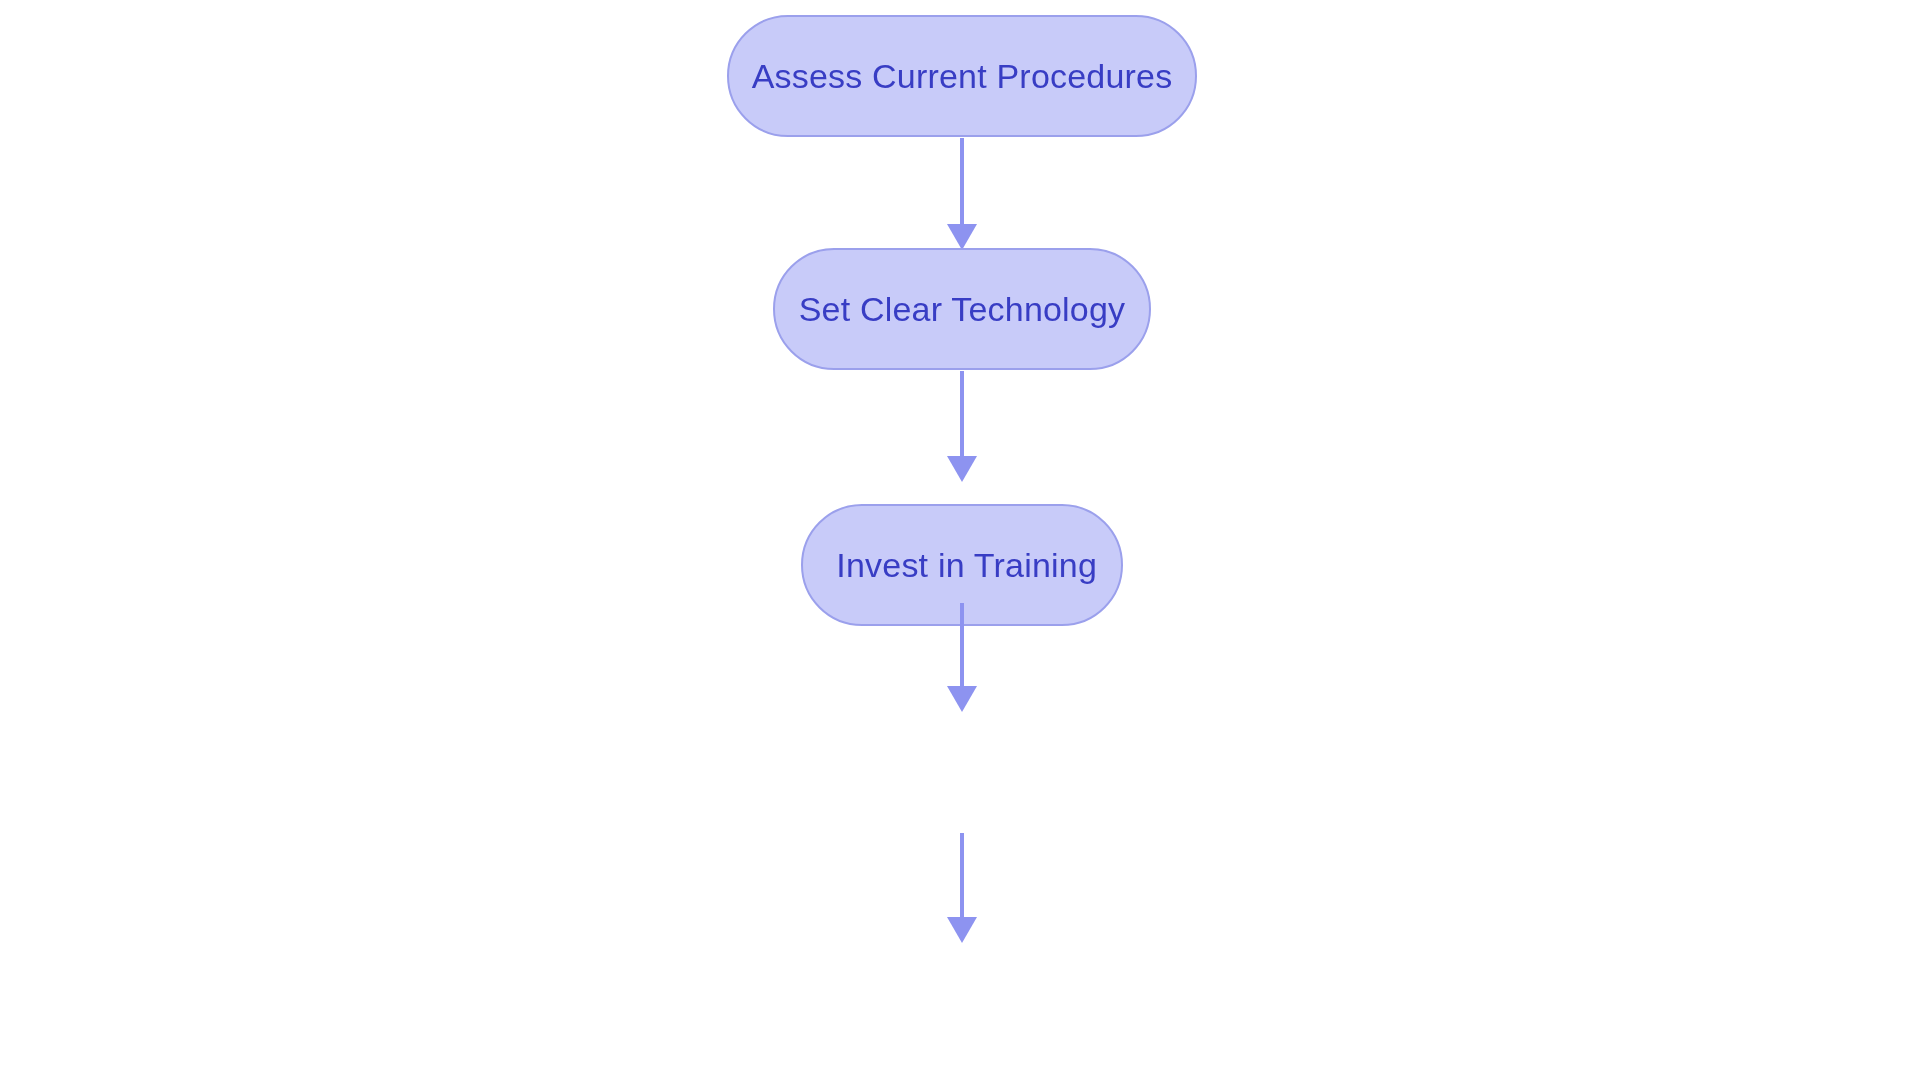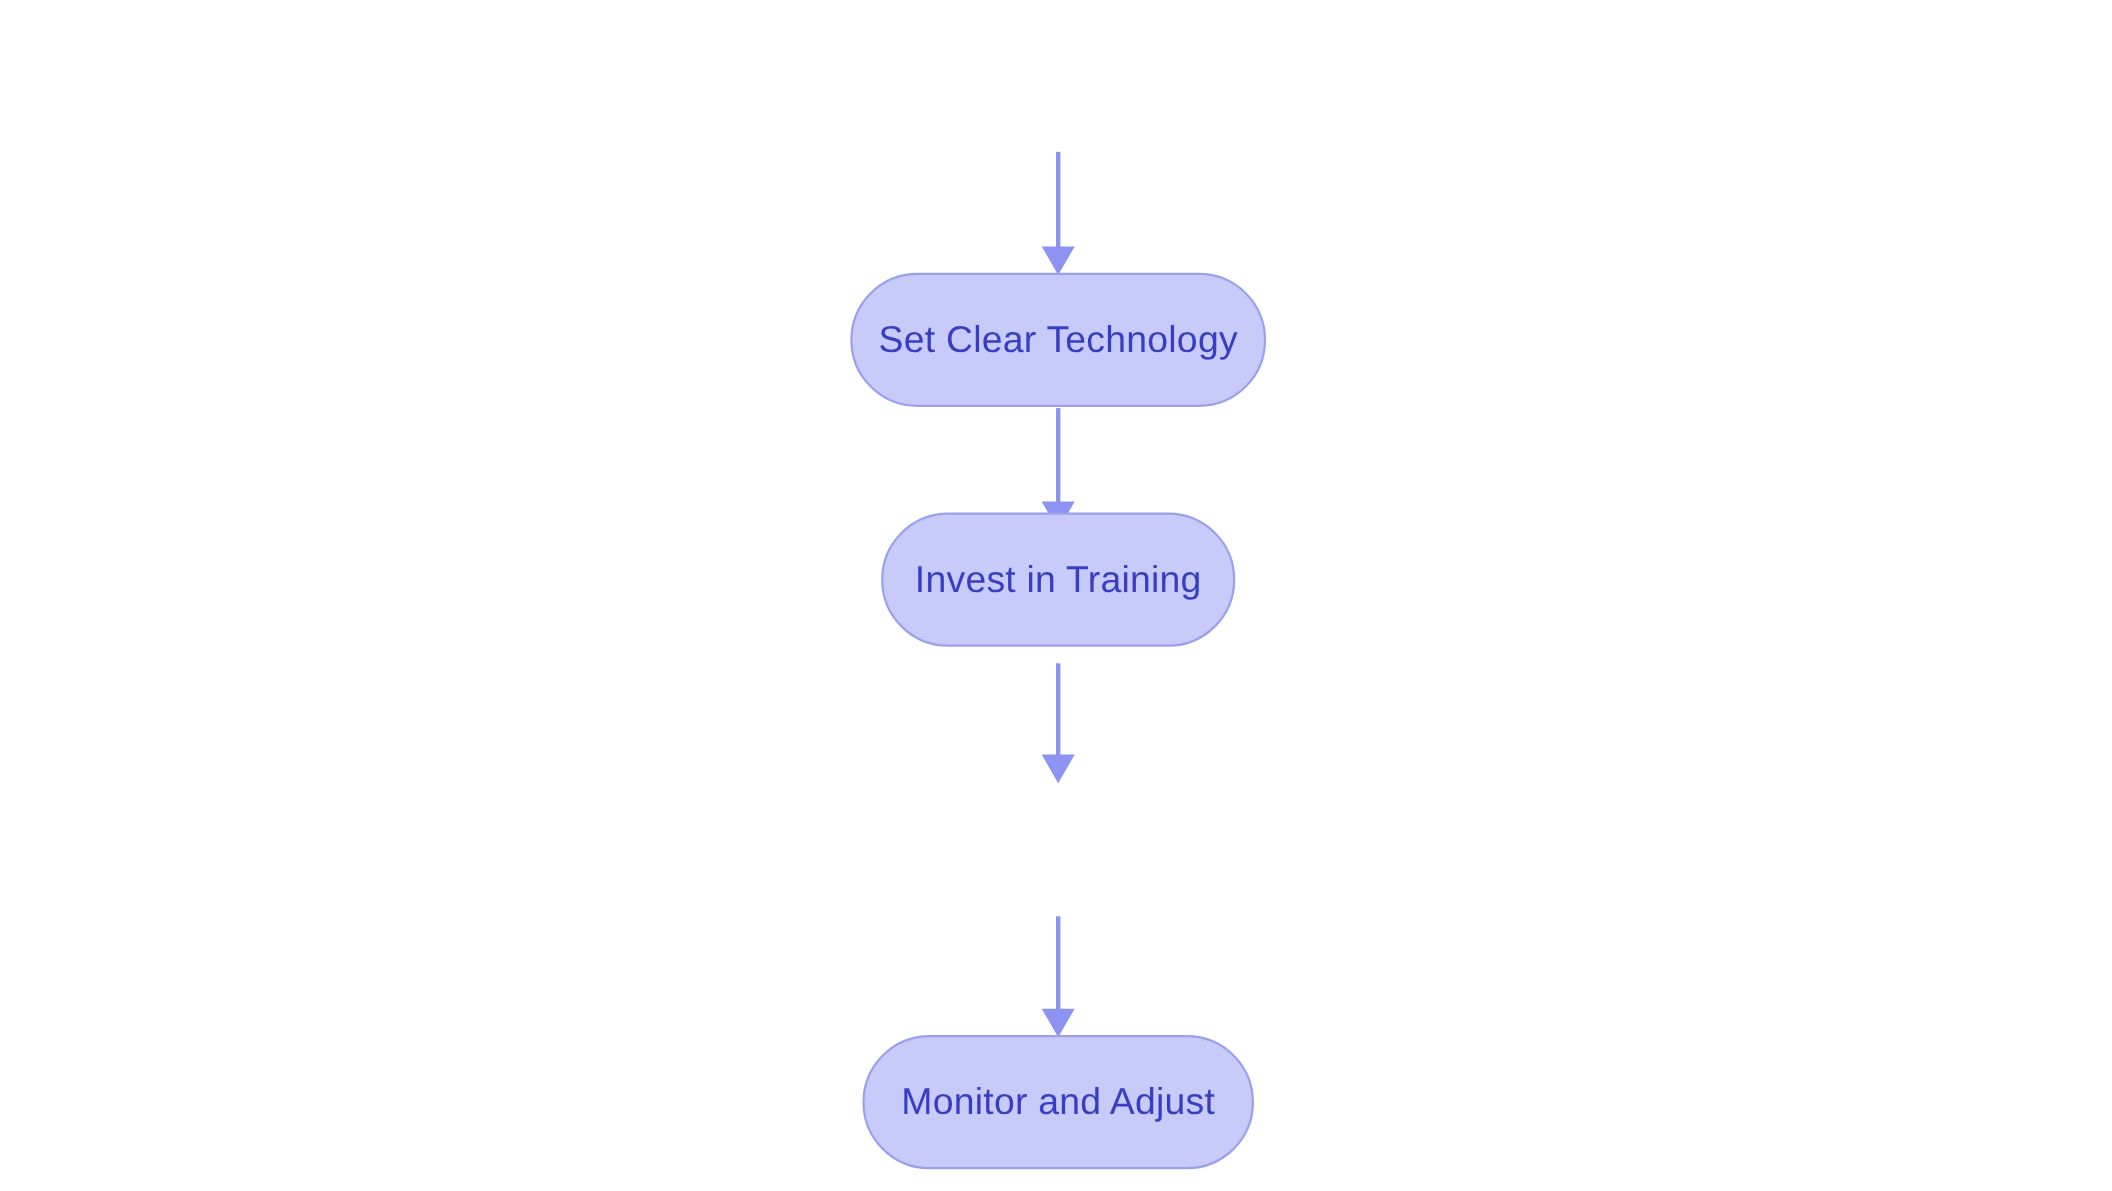--- a/index.html
+++ b/index.html
@@ -38,21 +38,21 @@
   .node .label{
     font-size:34px;
     font-weight:500;
     letter-spacing:0.2px;
     color:var(--node-text);
     white-space:nowrap;
     padding:0 24px;
   }
   .n1{top:15px;width:470px;}
   .n2{top:248px;width:378px;}
-  .n3{top:466px;width:322px;}
+  .n3{top:504px;width:322px;justify-content:flex-end;}
   .n4{top:710px;width:498px;}
   .n5{top:941px;width:356px;}
 
   .arrow{
     position:absolute;
     left:962px;
     transform:translateX(-50%);
     width:30px;
   }
   .a1{top:138px;height:112px;}
@@ -77,20 +77,23 @@
     border-left:15px solid transparent;
     border-right:15px solid transparent;
     border-top:26px solid var(--arrow);
   }
 </style>
 </head>
 <body>
 
 <div class="canvas">
 
+  <div class="node n1">
+    <span class="label">Assess Current Procedures</span>
+  </div>
 
   <div class="arrow a1">
     <div class="shaft"></div>
     <div class="head"></div>
   </div>
 
   <div class="node n2">
     <span class="label">Set Clear Technology</span>
   </div>
 
@@ -107,17 +110,14 @@
     <div class="shaft"></div>
     <div class="head"></div>
   </div>
 
 
   <div class="arrow a4">
     <div class="shaft"></div>
     <div class="head"></div>
   </div>
 
-  <div class="node n5">
-    <span class="label">Monitor and Adjust</span>
-  </div>
 
 </div>
 
 </body></html>

